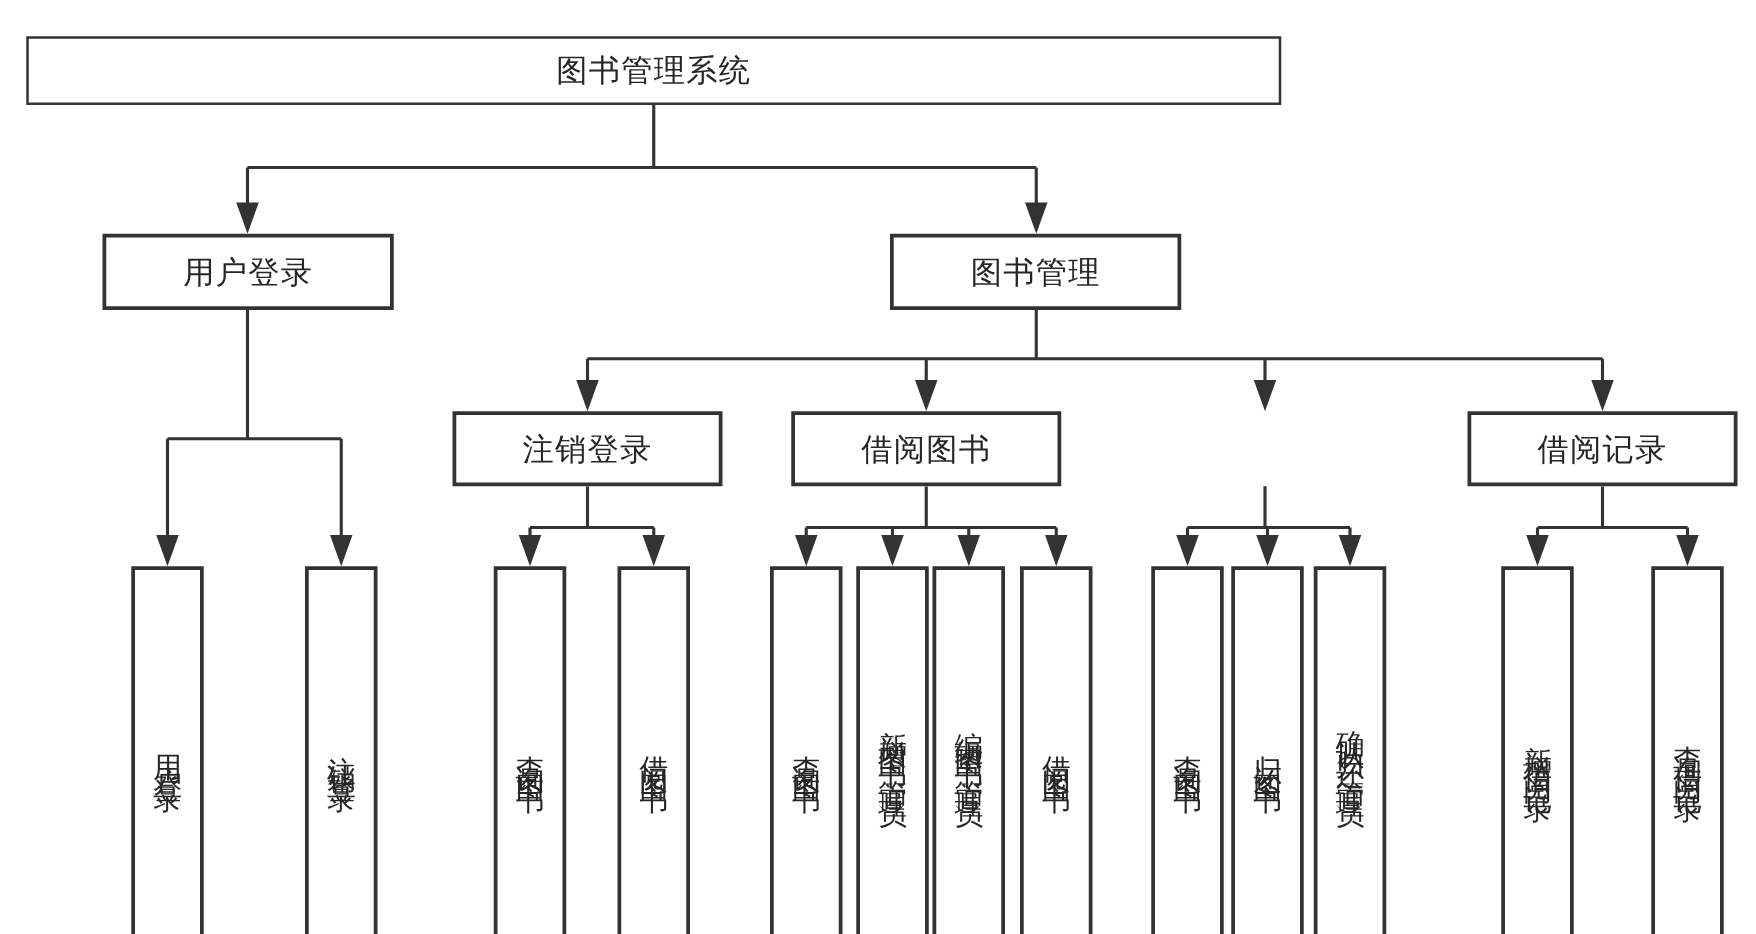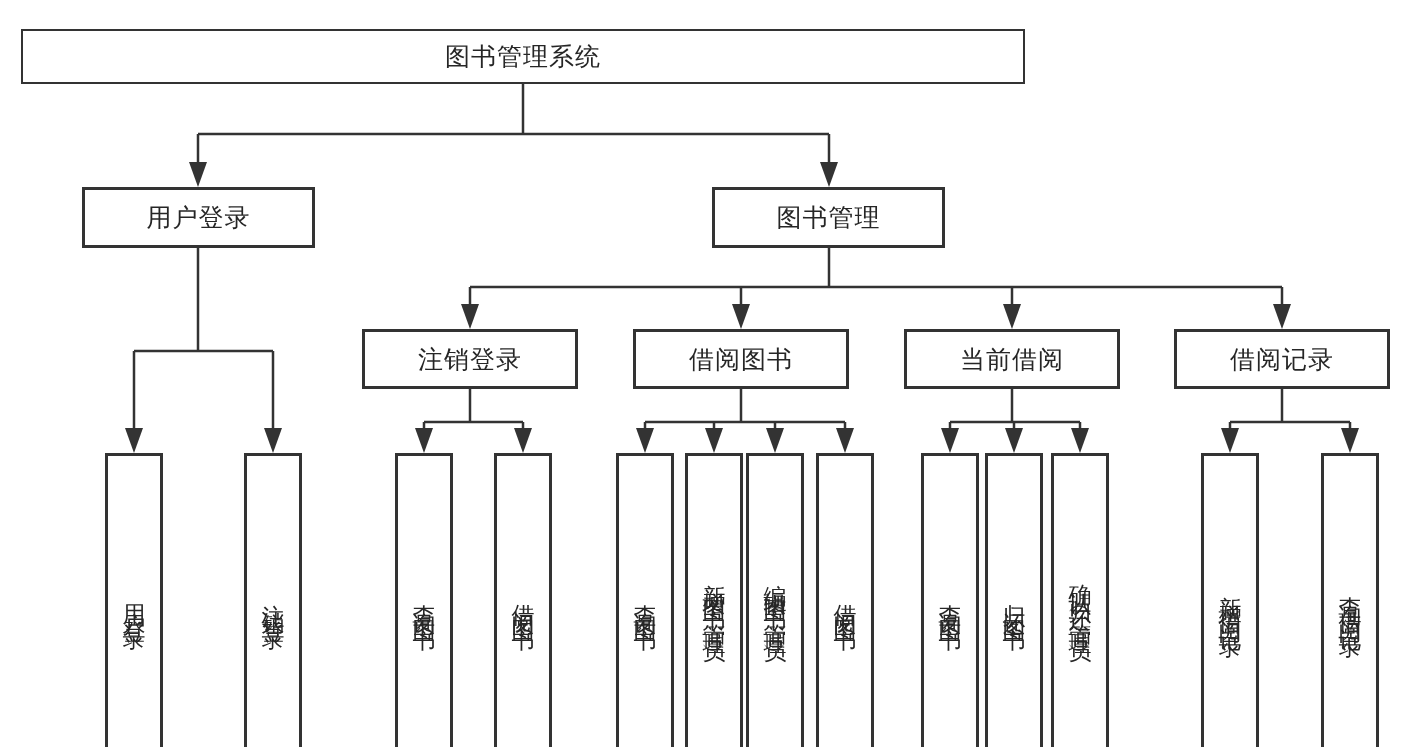--- a/index.html
+++ b/index.html
@@ -132,23 +132,20 @@
   <div class="node" style="left:712px;top:171px;width:233px;height:61px;">
     <span class="hlabel">图书管理</span>
   </div>
 
   <div class="node" style="left:362px;top:313px;width:216px;height:60px;">
     <span class="hlabel">注销登录</span>
   </div>
   <div class="node" style="left:633px;top:313px;width:216px;height:60px;">
     <span class="hlabel">借阅图书</span>
   </div>
-  <div class="node" style="left:904px;top:313px;width:216px;height:60px;">
-    <span class="hlabel">当前借阅</span>
-  </div>
   <div class="node" style="left:1174px;top:313px;width:216px;height:60px;">
     <span class="hlabel">借阅记录</span>
   </div>
 
   <div class="node vbox" style="left:105px;top:437px;">
     <span class="vlabel">用户登录</span>
   </div>
   <div class="node vbox" style="left:244px;top:437px;">
     <span class="vlabel">注销登录</span>
   </div>

